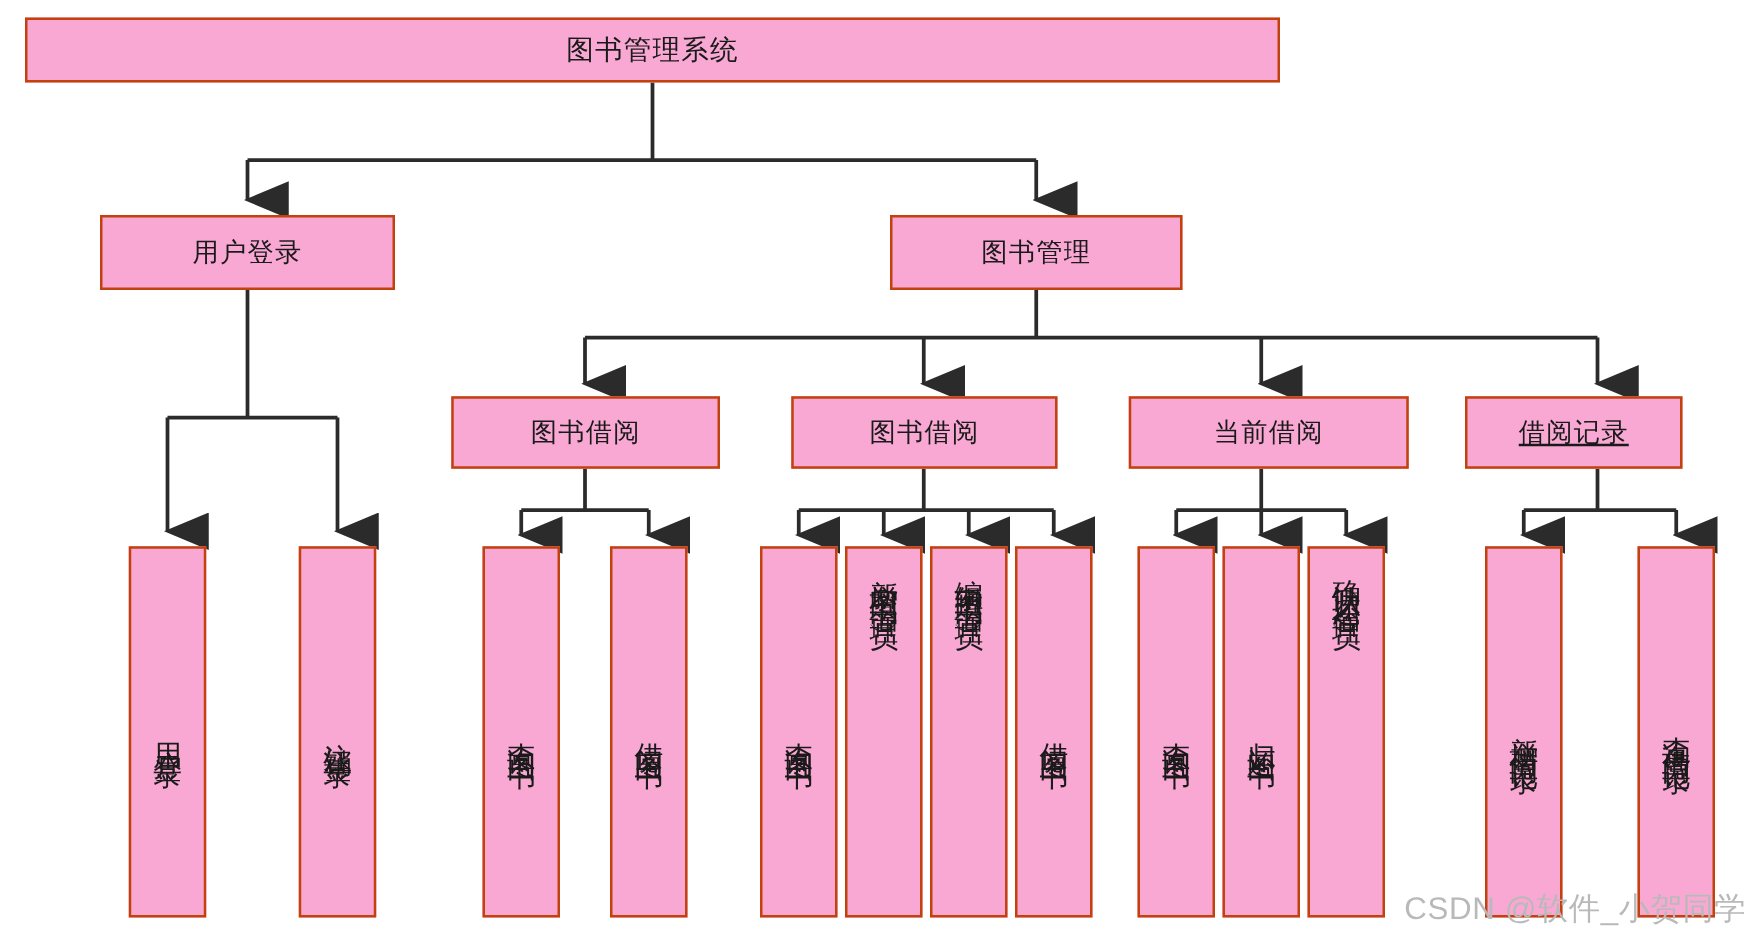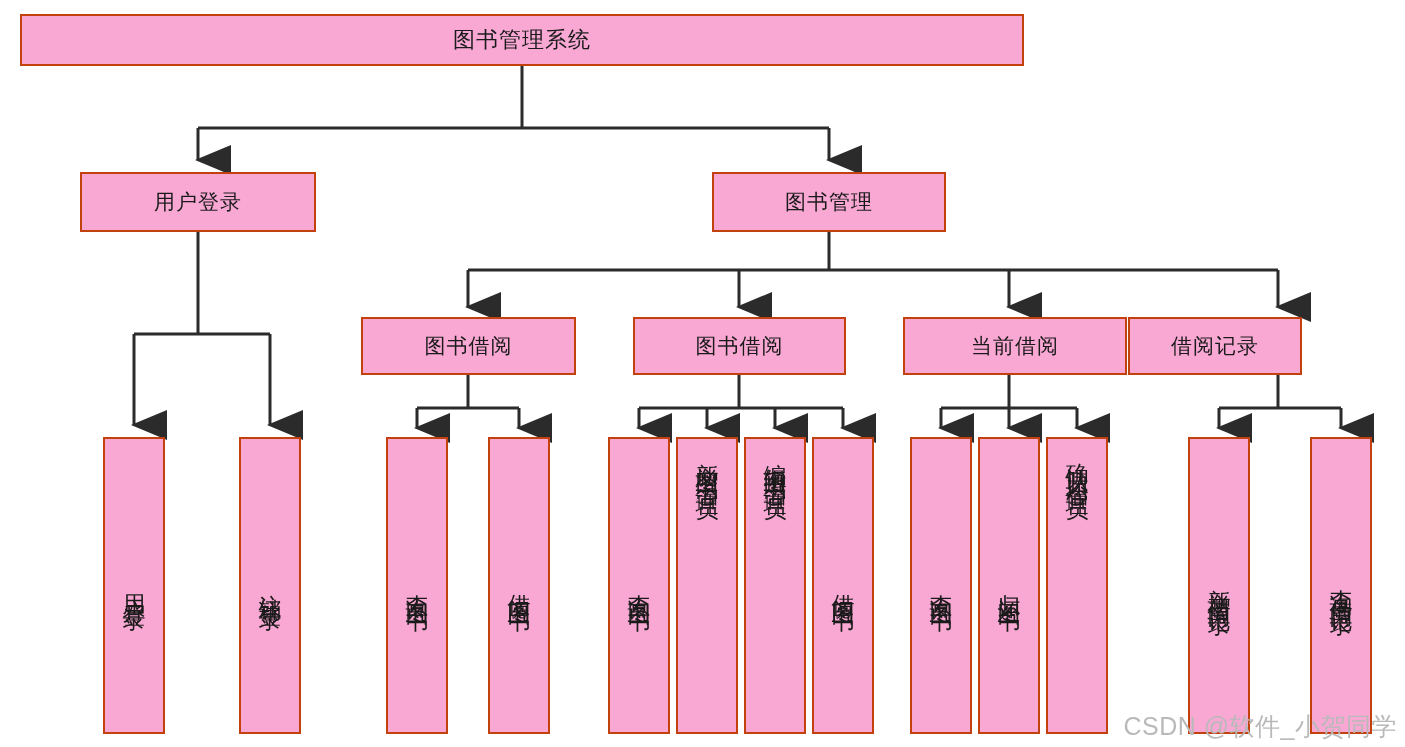--- a/index.html
+++ b/index.html
@@ -128,21 +128,21 @@
 
   <div class="node h" style="left:361px;top:317px;width:215px;height:58px;">
     <span>图书借阅</span>
   </div>
   <div class="node h" style="left:633px;top:317px;width:213px;height:58px;">
     <span>图书借阅</span>
   </div>
   <div class="node h" style="left:903px;top:317px;width:224px;height:58px;">
     <span>当前借阅</span>
   </div>
-  <div class="node h" style="left:1128px;top:317px;width:174px;height:58px;">
+  <div class="node h" style="left:1172px;top:317px;width:174px;height:58px;text-decoration:underline;">
     <span>借阅记录</span>
   </div>
 
   <div class="node v" style="left:103px;top:437px;width:62px;height:297px;">
     <span class="vtext">用户登录</span>
   </div>
   <div class="node v" style="left:239px;top:437px;width:62px;height:297px;">
     <span class="vtext">注销登录</span>
   </div>
 

